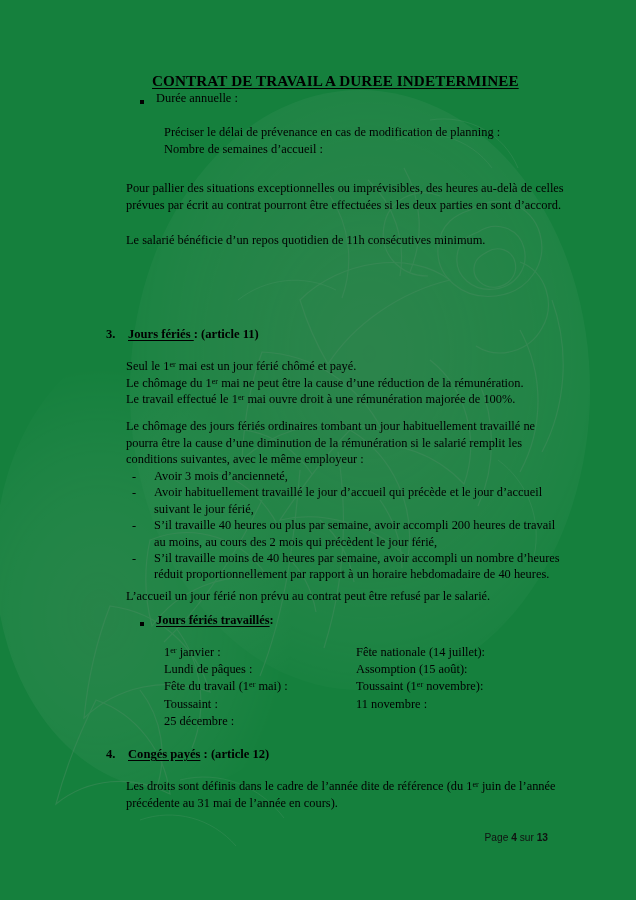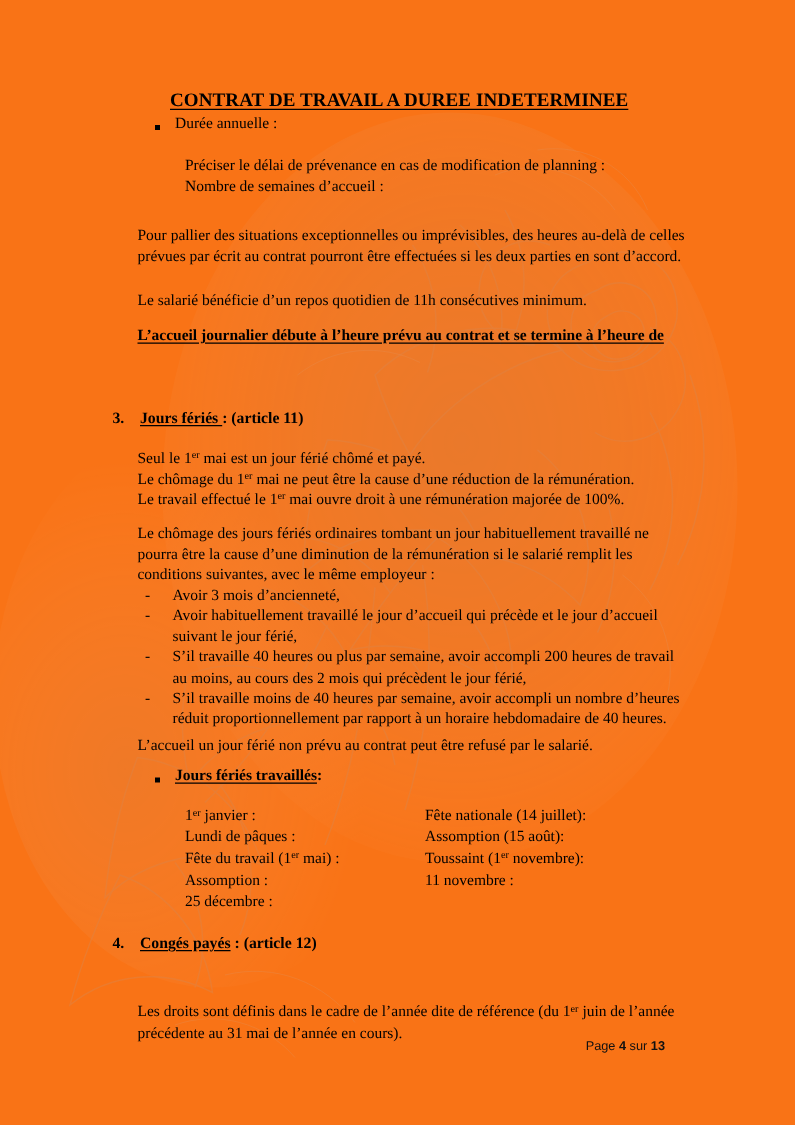--- a/index.html
+++ b/index.html
@@ -9,23 +9,24 @@
     background: #ffffff;
   }
   body {
     font-family: "Liberation Serif", "DejaVu Serif", serif;
     color: #000000;
   }
   .page {
     position: relative;
     width: 636px;
     height: 900px;
-    background: #f97316;
+    background: #15803d;
     overflow: hidden;
     box-sizing: border-box;
+    padding-left: 16px;
   }
 
   
   .watermark {
     position: absolute;
     inset: 0;
     pointer-events: none;
     z-index: 0;
     opacity: 0.30;
   }
@@ -212,21 +213,20 @@
     <div class="blk" style="top:124px; left:148px; width:400px;">
       <div class="para">Préciser le délai de prévenance en cas de modification de planning :</div>
       <div class="para">Nombre de semaines d’accueil :</div>
     </div>
 
     <div class="blk para" style="top:180px; left:110px; width:438px;">Pour pallier des situations exceptionnelles ou imprévisibles, des heures au-delà de celles prévues par écrit au contrat pourront être effectuées si les deux parties en sont d’accord.</div>
 
     <div class="blk para" style="top:232px; left:110px; width:438px;">Le salarié bénéficie d’un repos quotidien de 11h consécutives minimum.</div>
 
     <div class="blk" style="top:260px; left:110px; width:448px;">
-      <div class="para b u">L’accueil journalier débute à l’heure prévu au contrat et se termine à l’heure de</div>
     </div>
 
     <div class="blk num-head" style="top:327px; left:90px;">
       <span class="idx">3.</span><span class="u">Jours fériés </span><span>: (article 11)</span>
     </div>
 
     <div class="blk" style="top:358px; left:110px; width:440px;">
       <div class="para">
         <span>Seul le 1</span><sup class="ord">er</sup><span> mai est un jour férié chômé et payé.</span>
       </div>
@@ -286,36 +286,36 @@
       </div>
 
       <div>
         <span>Fête du travail (1</span><sup class="ord">er</sup><span> mai) :</span>
       </div>
       <div>
         <span>Toussaint (1</span><sup class="ord">er</sup><span> novembre):</span>
       </div>
 
       <div>
-        <span>Assomption :</span><sup class="ord"></sup><span></span>
+        <span>Toussaint :</span><sup class="ord"></sup><span></span>
       </div>
       <div>
         <span>11 novembre :</span><sup class="ord"></sup><span></span>
       </div>
 
       <div>
         <span>25 décembre :</span><sup class="ord"></sup><span></span>
       </div>
     </div>
 
     <div class="blk num-head" style="top:747px; left:90px;">
       <span class="idx">4.</span><span class="u">Congés payés</span><span> : (article 12)</span>
     </div>
 
-    <div class="blk para" style="top:778px; left:110px; width:440px;margin-top:23px;">
+    <div class="blk para" style="top:778px; left:110px; width:440px;">
       <span>Les droits sont définis dans le cadre de l’année dite de référence (du 1</span><sup class="ord">er</sup><span> juin de l’année précédente au 31 mai de l’année en cours).</span>
     </div>
 
     <div class="footer">
       <span>Page </span><span class="pnum">4</span><span> sur </span><span class="pnum">13</span>
     </div>
 
   </div>
 </div>
 

